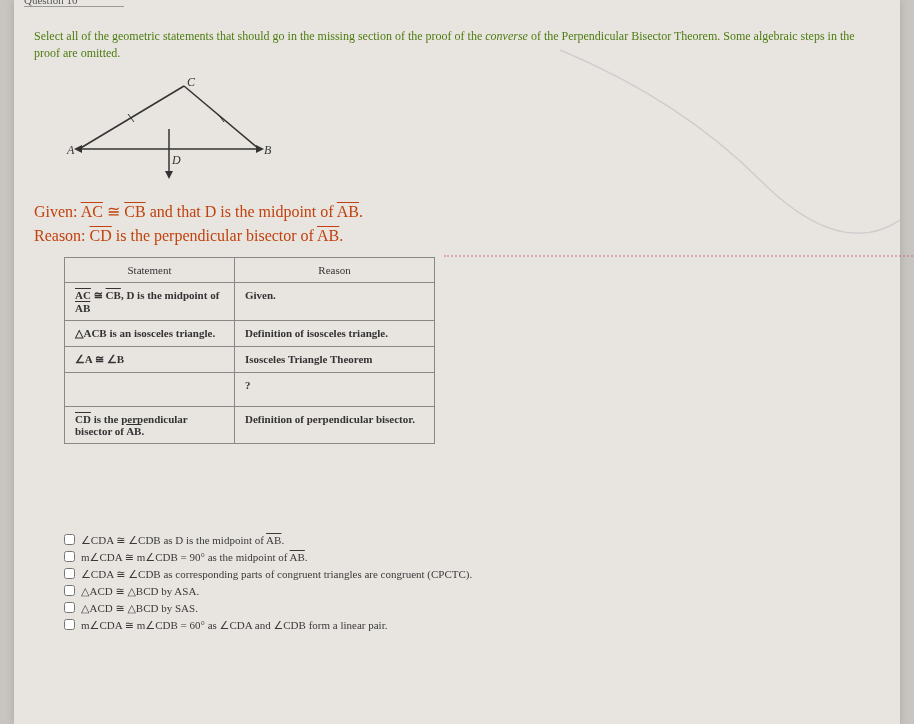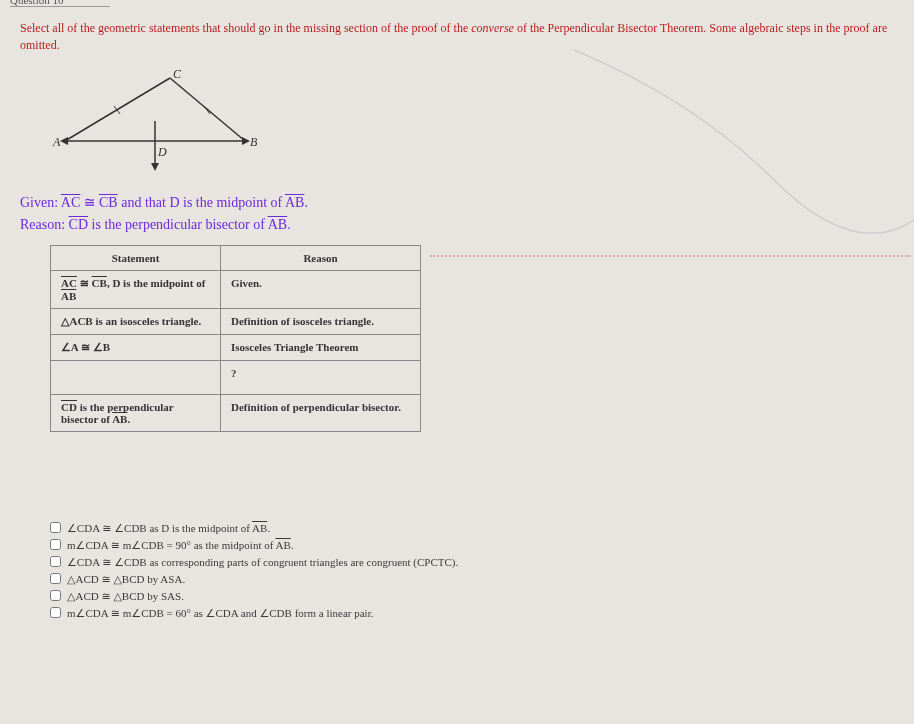--- a/index.html
+++ b/index.html
@@ -6,66 +6,66 @@
     body {
       font-family: Georgia, 'Times New Roman', serif;
       background: #c8c4c0;
       width: 914px;
       height: 724px;
       position: relative;
       overflow: hidden;
     }
     .page {
       background: #e8e5e1;
-      margin: 0 0;
-      padding: 20px 20px;
+      margin: 0 14px;
+      padding: 28px 20px;
       min-height: 724px;
       box-shadow: 0 0 8px rgba(0,0,0,0.15);
       position: relative;
     }
     .header-cut {
       position: absolute;
       top: -6px;
       left: 10px;
       font-size: 11px;
       color: #555;
       border-bottom: 1px solid #999;
       width: 100px;
     }
     .instructions {
       font-size: 12px;
-      color: #b91c1c;
+      color: #4d7c0f;
       margin-bottom: 12px;
       line-height: 1.4;
     }
     .instructions .italic { font-style: italic; }
     .figure {
       margin: 8px 0 14px 30px;
     }
     .given-prove {
-      font-size: 14px;
-      color: #6d28d9;
+      font-size: 16px;
+      color: #c2410c;
       margin: 6px 0;
     }
     .overline { text-decoration: overline; }
     .proof-table {
       border-collapse: collapse;
       margin: 12px 0 0 30px;
       font-size: 11px;
       color: #333;
     }
     .proof-table th, .proof-table td {
       border: 1px solid #888;
       padding: 6px 10px;
       text-align: left;
       vertical-align: top;
       font-weight: bold;
     }
     .proof-table th {
-      font-weight: bold;
+      font-weight: normal;
       text-align: center;
       background: #e8e5e1;
     }
     .proof-table .stmt-col { width: 170px; }
     .proof-table .reason-col { width: 200px; }
     .options {
       margin-top: 90px;
       margin-left: 30px;
     }
     .option {

